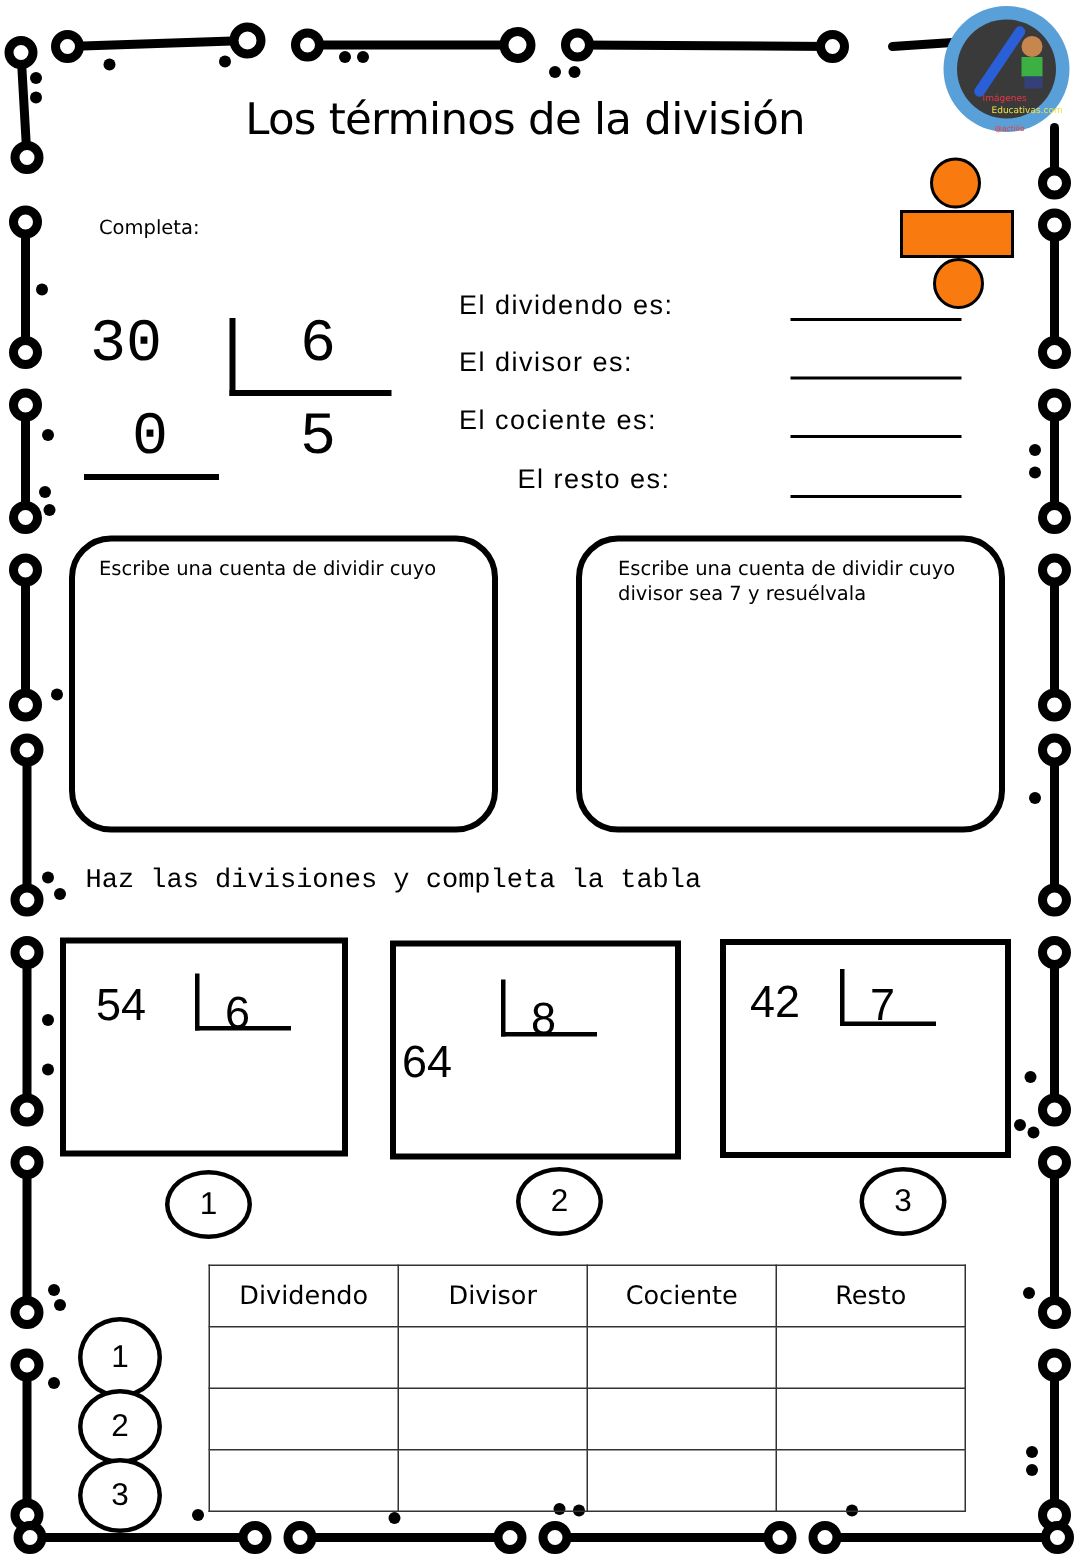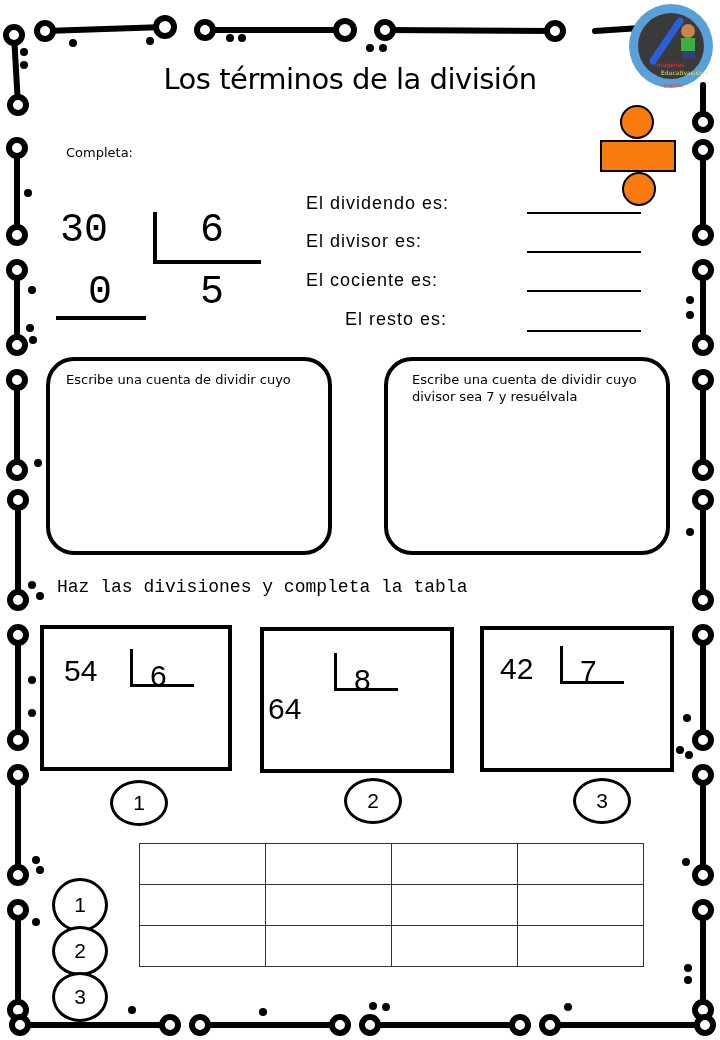--- a/index.html
+++ b/index.html
@@ -225,20 +225,26 @@
 <div class="oval" style="left:110px;top:780px;width:52px;height:40px;">1</div>
 <div class="oval" style="left:344px;top:778px;width:52px;height:40px;">2</div>
 <div class="oval" style="left:573px;top:778px;width:52px;height:40px;">3</div>
 
 <div class="oval" style="left:52px;top:878px;width:50px;height:48px;">1</div>
 <div class="oval" style="left:52px;top:926px;width:50px;height:44px;">2</div>
 <div class="oval" style="left:52px;top:972px;width:50px;height:44px;">3</div>
 
 <table class="tab">
   <tbody>
+      <tr>
+    <th>Dividendo</th>
+    <th>Divisor</th>
+    <th>Cociente</th>
+    <th>Resto</th>
+  </tr>
   <tr>
     <td></td>
     <td></td>
     <td></td>
     <td></td>
   </tr>
   <tr>
     <td></td>
     <td></td>
     <td></td>

